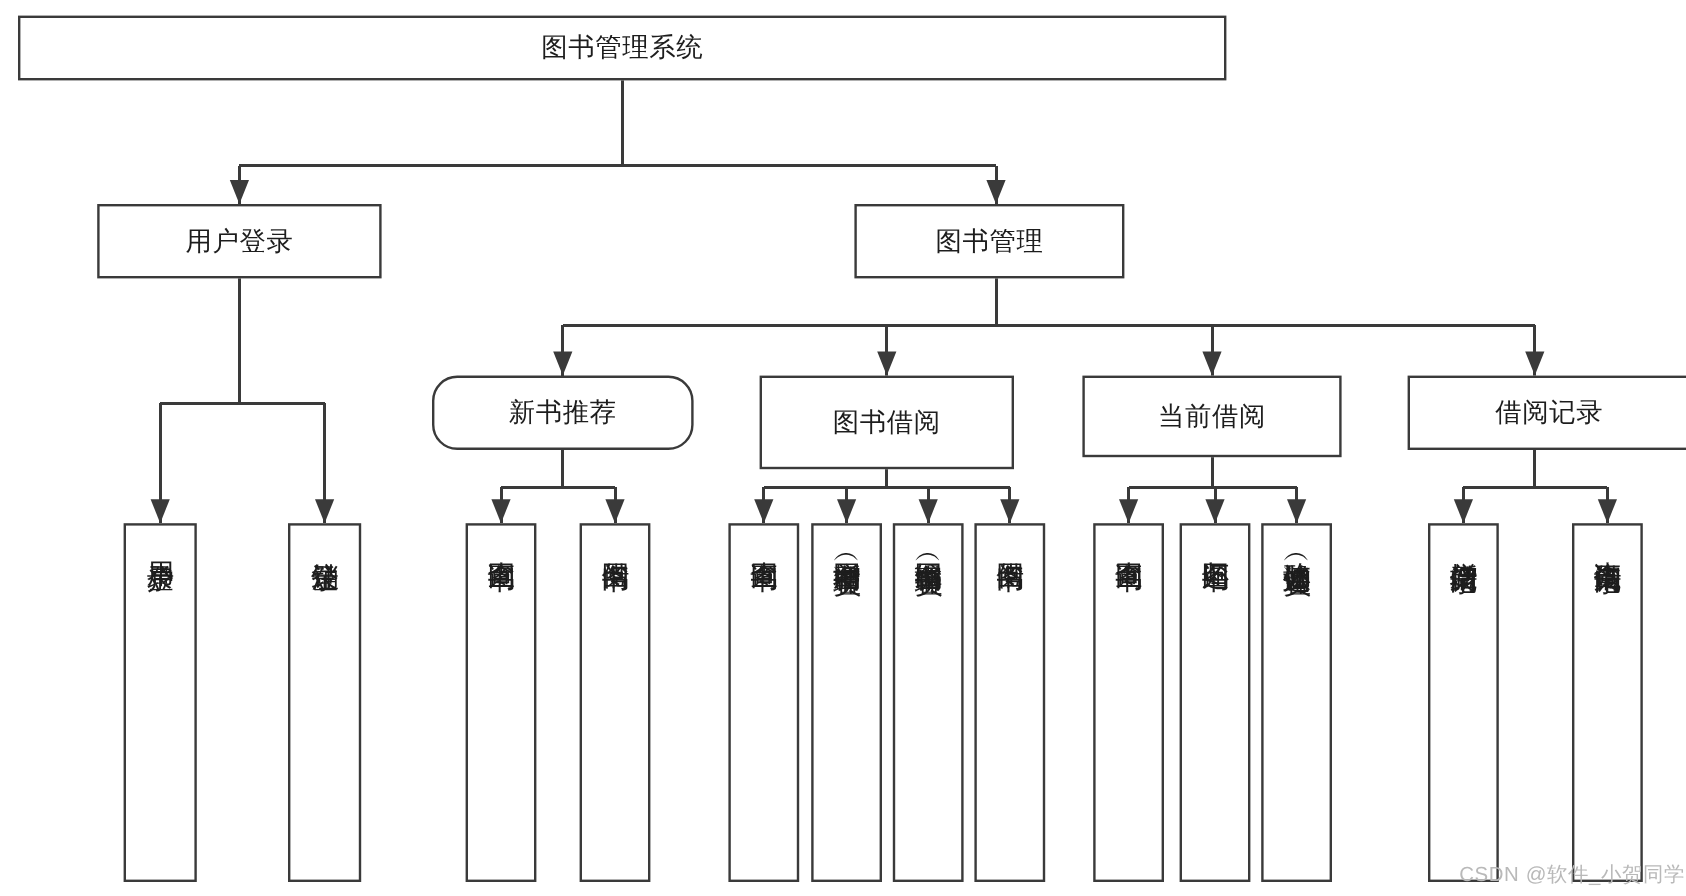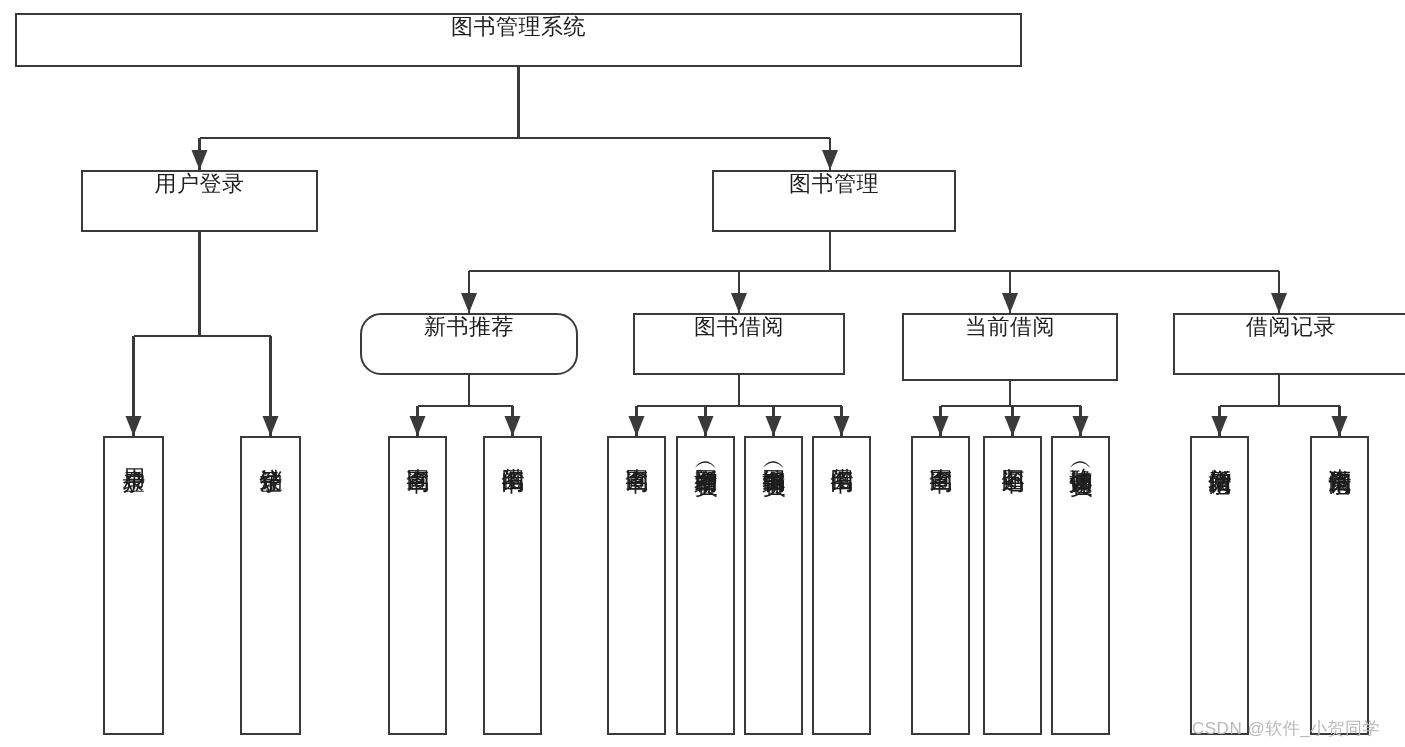--- a/index.html
+++ b/index.html
@@ -24,20 +24,21 @@
     width: 1405px;
     height: 747px;
     pointer-events: none;
   }
   .node {
     position: absolute;
     box-sizing: border-box;
     border: 2.5px solid #3a3a3a;
     background: #ffffff;
     display: flex;
+    align-items: center;
     justify-content: center;
     color: #1d1d1d;
     line-height: 1.05;
   }
   .node.horiz {
     font-size: 22px;
     letter-spacing: 0.5px;
   }
   .node.vert {
     font-size: 23px;
@@ -117,27 +118,27 @@
       <line x1="1339.5" y1="406" x2="1339.5" y2="436" stroke="#3a3a3a" stroke-width="2.5" shape-rendering="crispEdges"></line>
       <polygon points="1331.5,416 1347.5,416 1339.5,436" fill="#3a3a3a"></polygon>
     </svg>
   <div id="nodes">
       <div class="node horiz" style="left: 15px; top: 13px; width: 1007px; height: 54px; border-color: rgb(58, 58, 58); color: rgb(29, 29, 29);">
         <span>图书管理系统</span>
       </div>
       <div class="node horiz" style="left: 81px; top: 170px; width: 237px; height: 62px; border-color: rgb(58, 58, 58); color: rgb(29, 29, 29);">
         <span>用户登录</span>
       </div>
-      <div class="node horiz" style="left: 712px; top: 170px; width: 244px; height: 62px; border-color: rgb(58, 58, 58); color: rgb(29, 29, 29);">
+      <div class="node horiz" style="left: 712px; top: 170px; width: 225px; height: 62px; border-color: rgb(58, 58, 58); color: rgb(29, 29, 29);">
         <span>图书管理</span>
       </div>
       <div class="node horiz" style="left: 360px; top: 313px; width: 218px; height: 62px; border-color: rgb(58, 58, 58); color: rgb(29, 29, 29); border-radius: 21px;">
         <span>新书推荐</span>
       </div>
-      <div class="node horiz" style="left: 633px; top: 313px; width: 212px; height: 62px; border-color: rgb(58, 58, 58); color: rgb(29, 29, 29);">
+      <div class="node horiz" style="left: 633px; top: 313px; width: 212px; height: 78px; border-color: rgb(58, 58, 58); color: rgb(29, 29, 29);">
         <span>图书借阅</span>
       </div>
       <div class="node horiz" style="left: 902px; top: 313px; width: 216px; height: 68px; border-color: rgb(58, 58, 58); color: rgb(29, 29, 29);">
         <span>当前借阅</span>
       </div>
       <div class="node horiz" style="left: 1173px; top: 313px; width: 236px; height: 62px; border-color: rgb(58, 58, 58); color: rgb(29, 29, 29);">
         <span>借阅记录</span>
       </div>
       <div class="node vert" style="left: 103px; top: 436px; width: 61px; height: 299px; border-color: rgb(58, 58, 58); color: rgb(29, 29, 29);">
         <span class="vlabel">用户登录</span>
@@ -172,14 +173,14 @@
       <div class="node vert" style="left: 1051px; top: 436px; width: 59px; height: 299px; border-color: rgb(58, 58, 58); color: rgb(29, 29, 29);">
         <span class="vlabel">确认归还（管理员）</span>
       </div>
       <div class="node vert" style="left: 1190px; top: 436px; width: 59px; height: 299px; border-color: rgb(58, 58, 58); color: rgb(29, 29, 29);">
         <span class="vlabel">新增借阅记录</span>
       </div>
       <div class="node vert" style="left: 1310px; top: 436px; width: 59px; height: 299px; border-color: rgb(58, 58, 58); color: rgb(29, 29, 29);">
         <span class="vlabel">查询借阅记录</span>
       </div>
     </div>
-  <div class="watermark" style="left: 1192px; top: 717px; color: rgb(185, 185, 185);">CSDN @软件_小贺同学</div>
+  <div class="watermark" style="left: 1192px; top: 717px; color: rgb(185, 185, 185); padding-left: 24px;">CSDN @软件_小贺同学</div>
 </div>
 
 </body></html>

